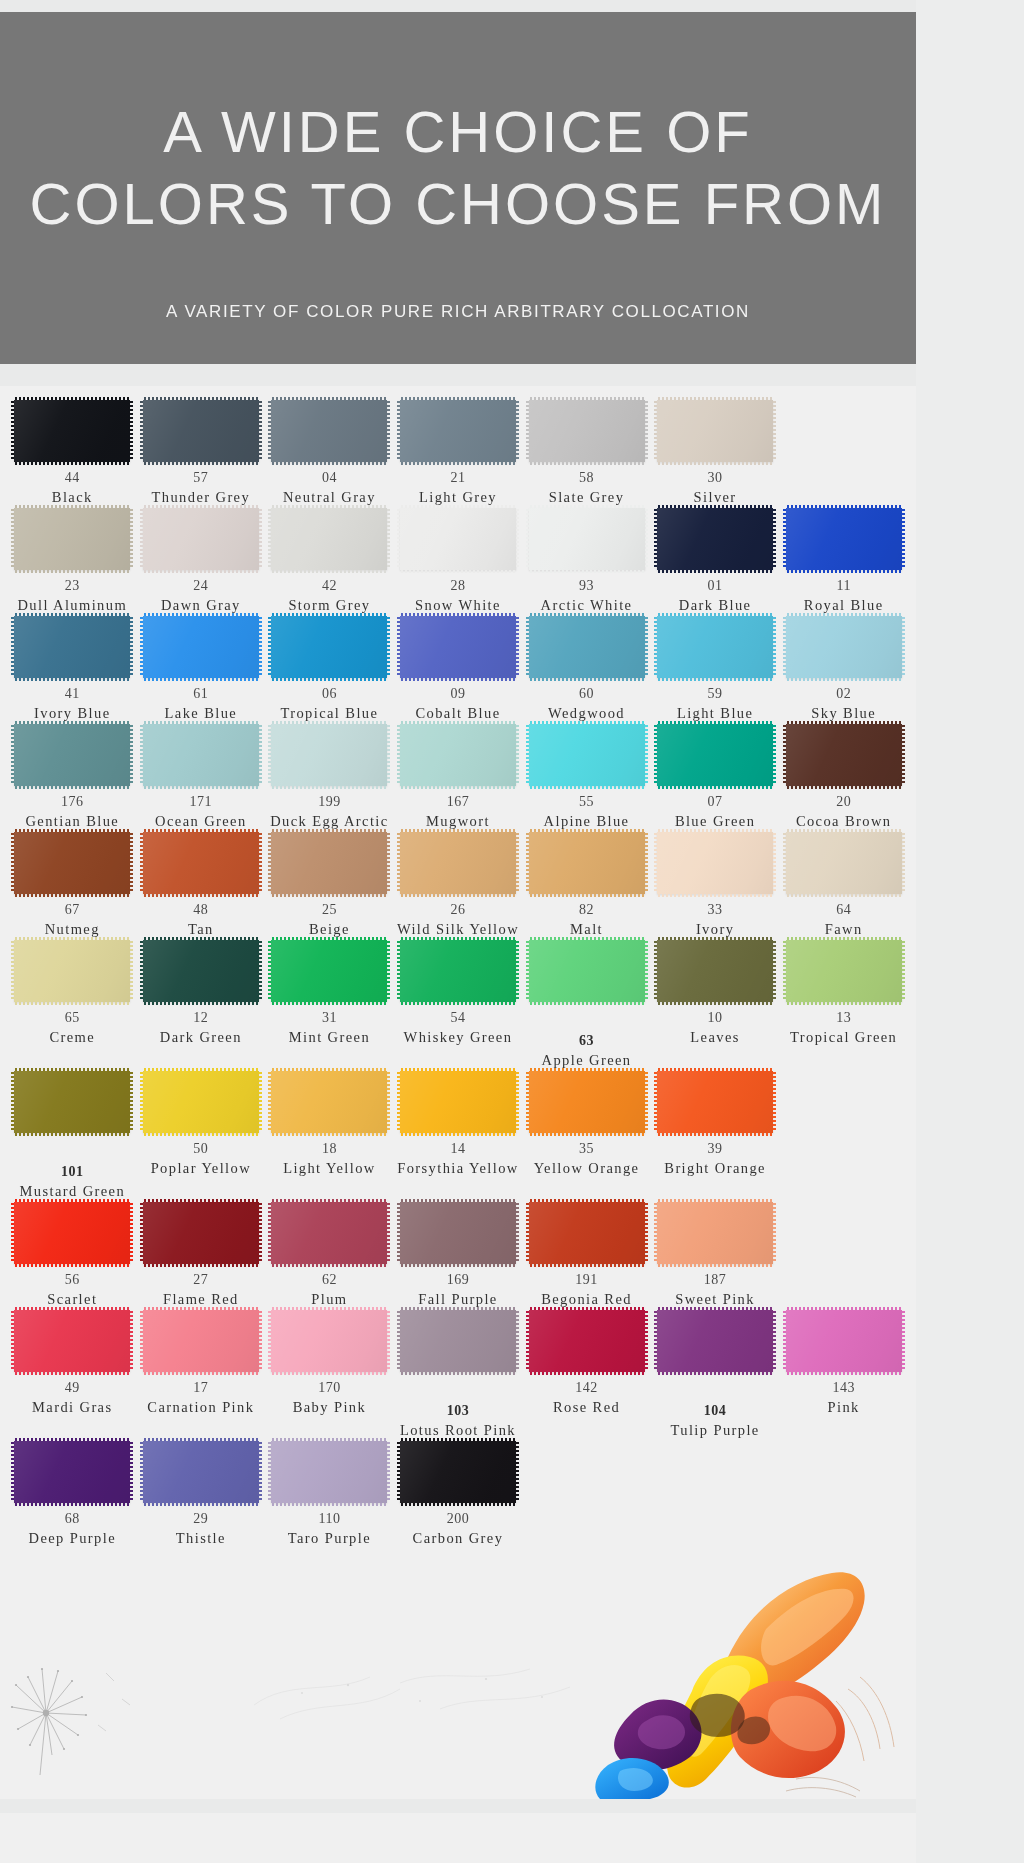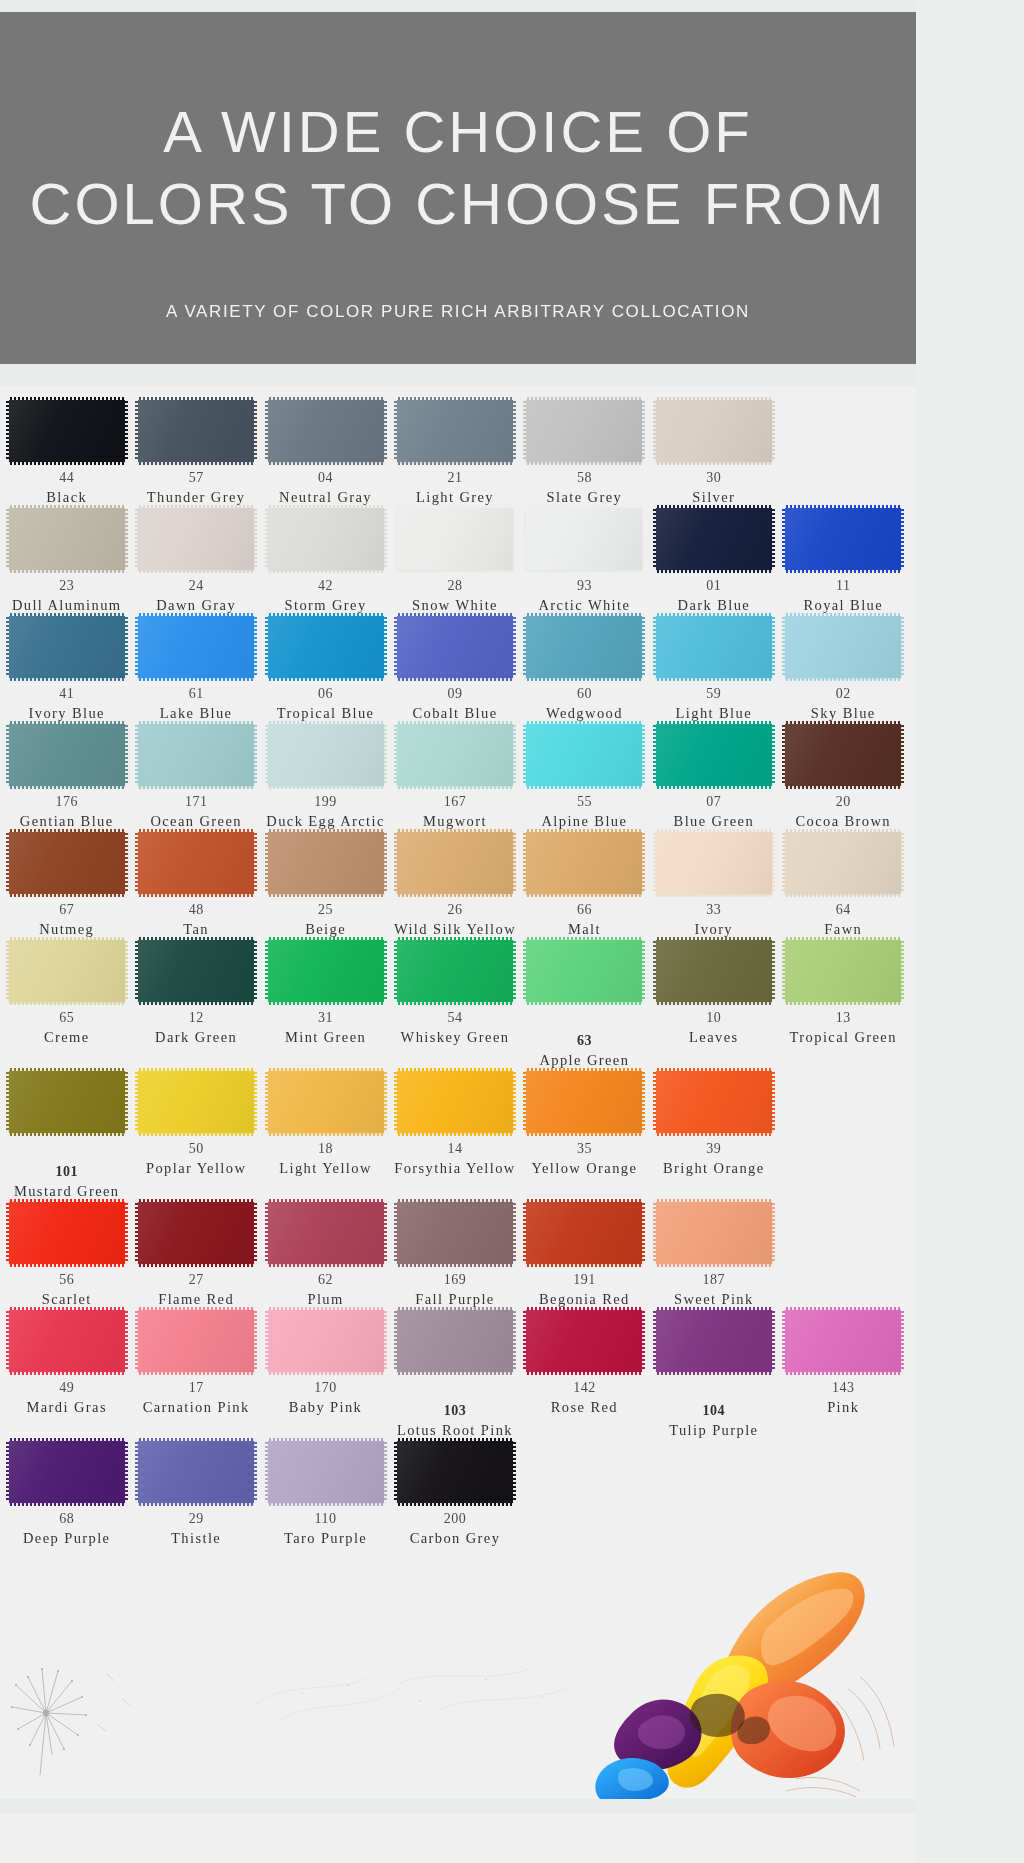--- a/index.html
+++ b/index.html
@@ -56,21 +56,21 @@
 
   
   .hero-gap{
     height:22px;
     background:#e9eaea;
   }
 
   
   .grid-wrap{
     background:#f0f0f0;
-    padding:14px 8px 0 2px;
+    padding:14px 8px 0 8px;
   }
   .row{
     display:flex;
     width:100%;
   }
   .cell{
     width:14.2857%;
     box-sizing:border-box;
     display:flex;
     flex-direction:column;
@@ -517,21 +517,21 @@
           <div class="code">26</div>
           <div class="name">Wild Silk Yellow</div>
         </div>
         <div class="cell">
           <div class="chip-holder">
             <div class="chip" style="--c: #ddab6a;">
               <div class="chip-face"></div>
               <div class="chip-sheen"></div>
             </div>
           </div>
-          <div class="code">66</div>
+          <div class="code">82</div>
           <div class="name">Malt</div>
         </div>
         <div class="cell">
           <div class="chip-holder">
             <div class="chip" style="--c: #f3dcc7;">
               <div class="chip-face"></div>
               <div class="chip-sheen"></div>
             </div>
           </div>
           <div class="code">33</div>

